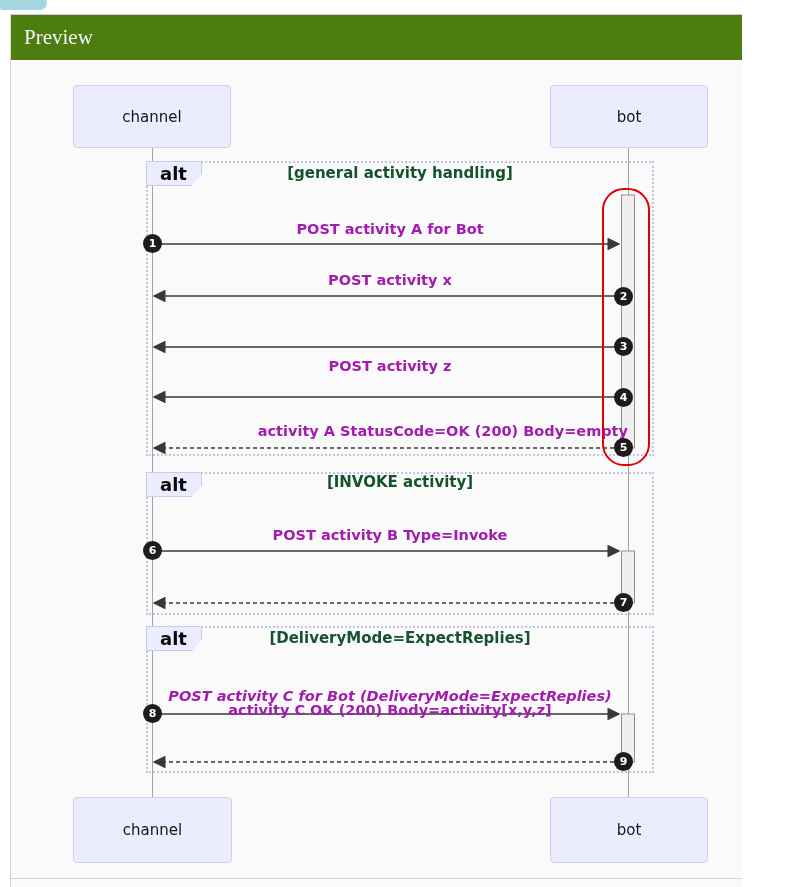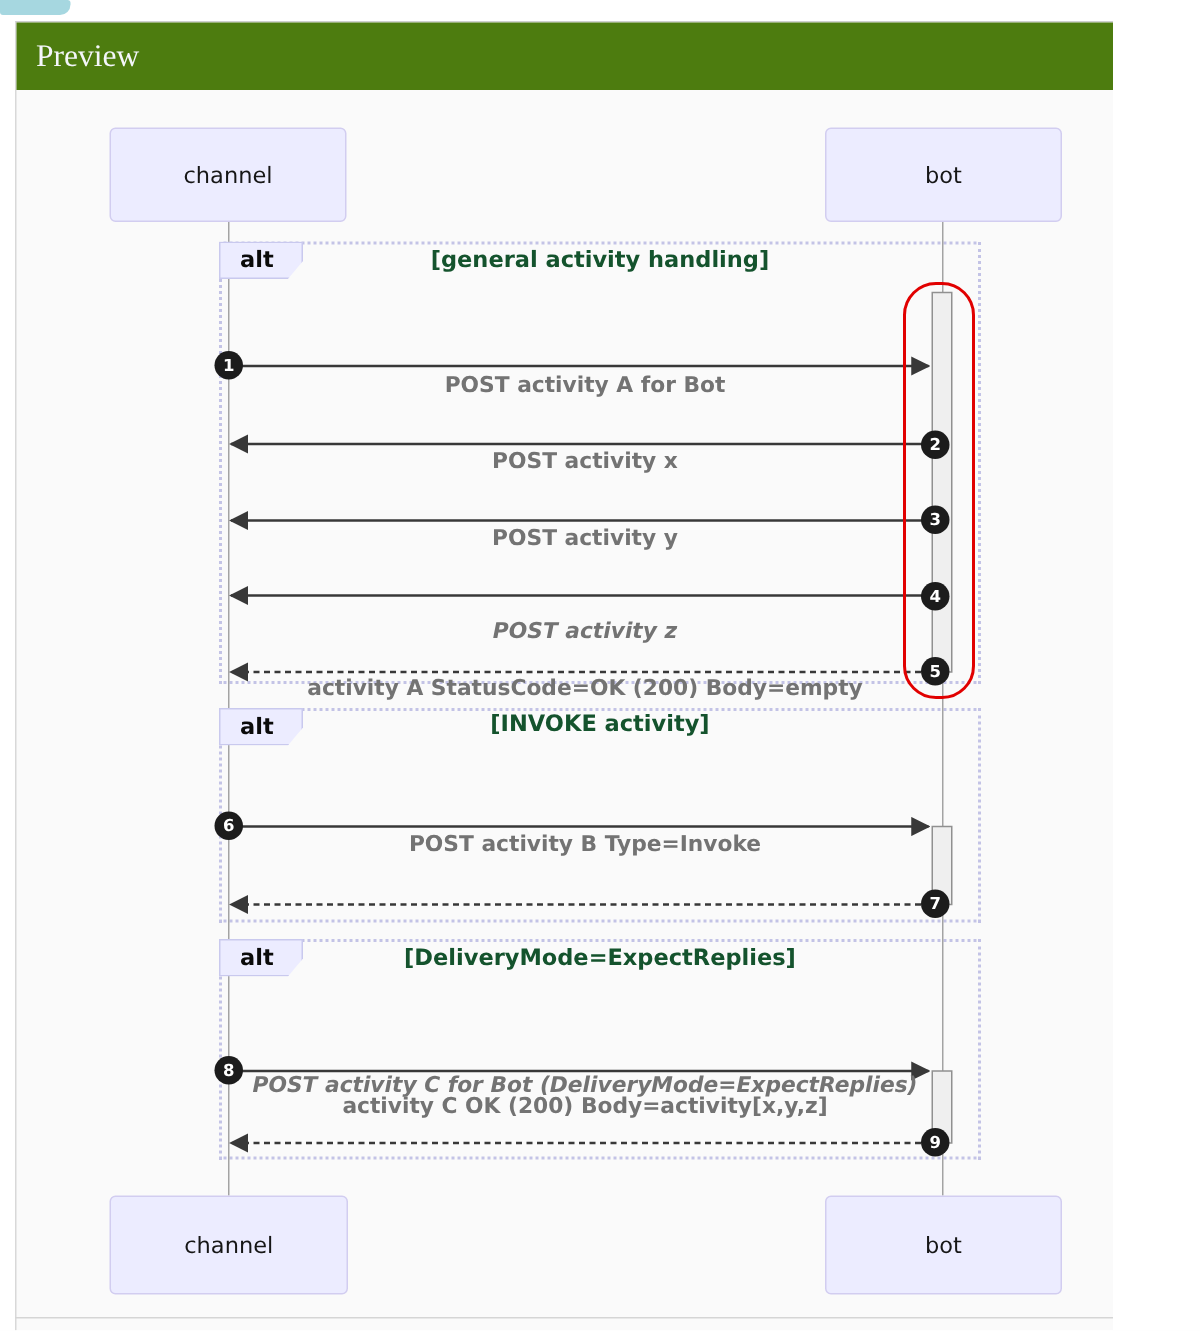--- a/index.html
+++ b/index.html
@@ -13,25 +13,25 @@
   .header span{display:block;padding-left:13px;line-height:45px;color:#f4f6fa;
         font-family:"Liberation Serif",serif;font-size:21px;}
   .bottom-line{position:absolute;left:10px;top:878px;width:732px;height:1px;background:#d5d5d5;}
 
   .actor-box{position:absolute;background:#ececff;border:1px solid #d2cdf0;border-radius:4px;
         display:flex;align-items:center;justify-content:center;font-size:15px;color:#161616;
         box-sizing:border-box;}
   .frame{position:absolute;border:2px dotted #c3c3e6;box-sizing:border-box;}
   .alt-label{position:absolute;width:56px;height:25px;background:#ececff;border:1px solid #c9c9ee;
         box-sizing:border-box;clip-path:polygon(0 0,100% 0,100% 52%,82% 100%,0 100%);
-        font-weight:bold;font-size:15px;color:#0a0a0a;padding-left:13px;line-height:23px;}
+        font-weight:bold;font-size:18px;color:#0a0a0a;padding-left:13px;line-height:23px;}
   .cond{position:absolute;left:146px;width:508px;text-align:center;font-weight:bold;
         font-size:15px;color:#14532d;white-space:nowrap;}
   .msg{position:absolute;left:152px;width:476px;text-align:center;font-weight:bold;
-        font-size:14.5px;color:#737373;white-space:nowrap;margin-top:28px;}
+        font-size:14.5px;color:#a21caf;white-space:nowrap;}
   .seq{position:absolute;width:19px;height:19px;border-radius:50%;background:#1c1c1c;color:#ffffff;
         font-size:11px;font-weight:bold;text-align:center;line-height:19px;}
   .highlight{position:absolute;left:602px;top:188px;width:48px;height:278px;border:2.5px solid #e10000;
         border-radius:22px;box-sizing:border-box;}
   svg.layer{position:absolute;left:0;top:0;pointer-events:none;}
 </style>
 </head>
 <body>
 
 <div class="page">
@@ -87,23 +87,22 @@
 
   <div class="alt-label" style="left:146px;top:161px;">alt</div>
   <div class="cond" style="top:164px;">[general activity handling]</div>
   <div class="alt-label" style="left:146px;top:472px;">alt</div>
   <div class="cond" style="top:473px;">[INVOKE activity]</div>
   <div class="alt-label" style="left:146px;top:626px;">alt</div>
   <div class="cond" style="top:629px;">[DeliveryMode=ExpectReplies]</div>
 
   <div class="msg" style="top:221px;">POST activity A for Bot</div>
   <div class="msg" style="top:272px;">POST activity x</div>
-  <div class="msg" style="top:323px;">POST activity y</div>
-  <div class="msg" style="top:385px;font-style:italic;">POST activity z</div>
-  <div class="msg" style="top:423px;">activity A StatusCode=OK (200) Body=empty</div>
+  <div class="msg" style="top:358px;">POST activity z</div>
+  <div class="msg" style="top:423px;text-align:right;">activity A StatusCode=OK (200) Body=empty</div>
   <div class="msg" style="top:527px;">POST activity B Type=Invoke</div>
   <div class="msg" style="top:688px;font-style:italic;">POST activity C for Bot (DeliveryMode=ExpectReplies)</div>
   <div class="msg" style="top:702px;">activity C OK (200) Body=activity[x,y,z]</div>
 
   <div class="seq" style="left:143px;top:234px;">1</div>
   <div class="seq" style="left:614px;top:287px;">2</div>
   <div class="seq" style="left:614px;top:337px;">3</div>
   <div class="seq" style="left:614px;top:388px;">4</div>
   <div class="seq" style="left:614px;top:438px;">5</div>
   <div class="seq" style="left:143px;top:541px;">6</div>

